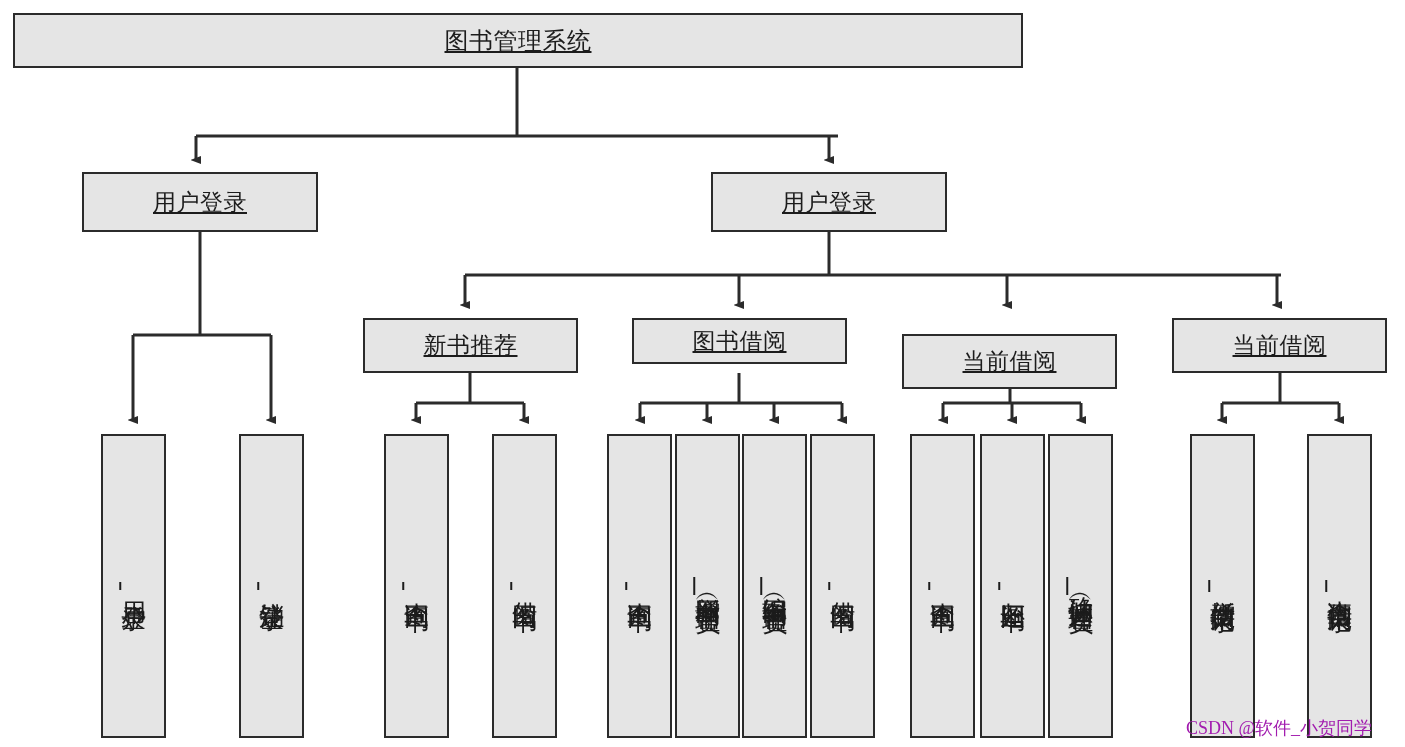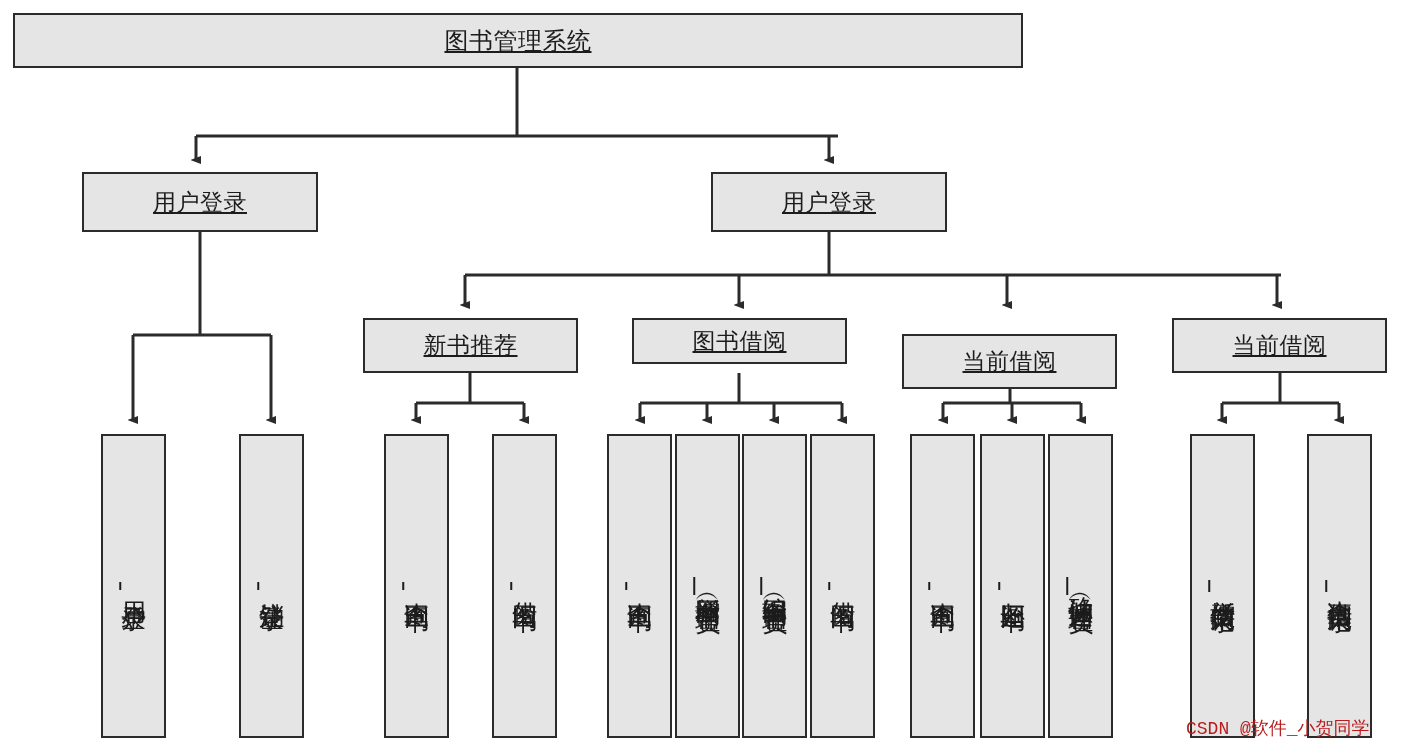--- a/index.html
+++ b/index.html
@@ -64,24 +64,24 @@
     line-height: 1.18;
     letter-spacing: 2px;
     white-space: nowrap;
     max-height: 272px;
   }
   .watermark {
     position: absolute;
     left: 1186px;
     top: 716px;
     font-size: 18px;
-    color: #b91c1c;
+    color: #a21caf;
     white-space: nowrap;
     z-index: 5;
-    font-family: Liberation Mono, monospace;
+    font-family: Liberation Serif, serif;
   }
 </style>
 </head>
 <body>
 
 <div id="canvas">
 
   <svg id="edges" viewBox="0 0 1405 747" xmlns="http://www.w3.org/2000/svg">
     <defs>
       <marker id="arrow" markerWidth="10" markerHeight="10" refX="5" refY="5" orient="auto" markerUnits="userSpaceOnUse">

